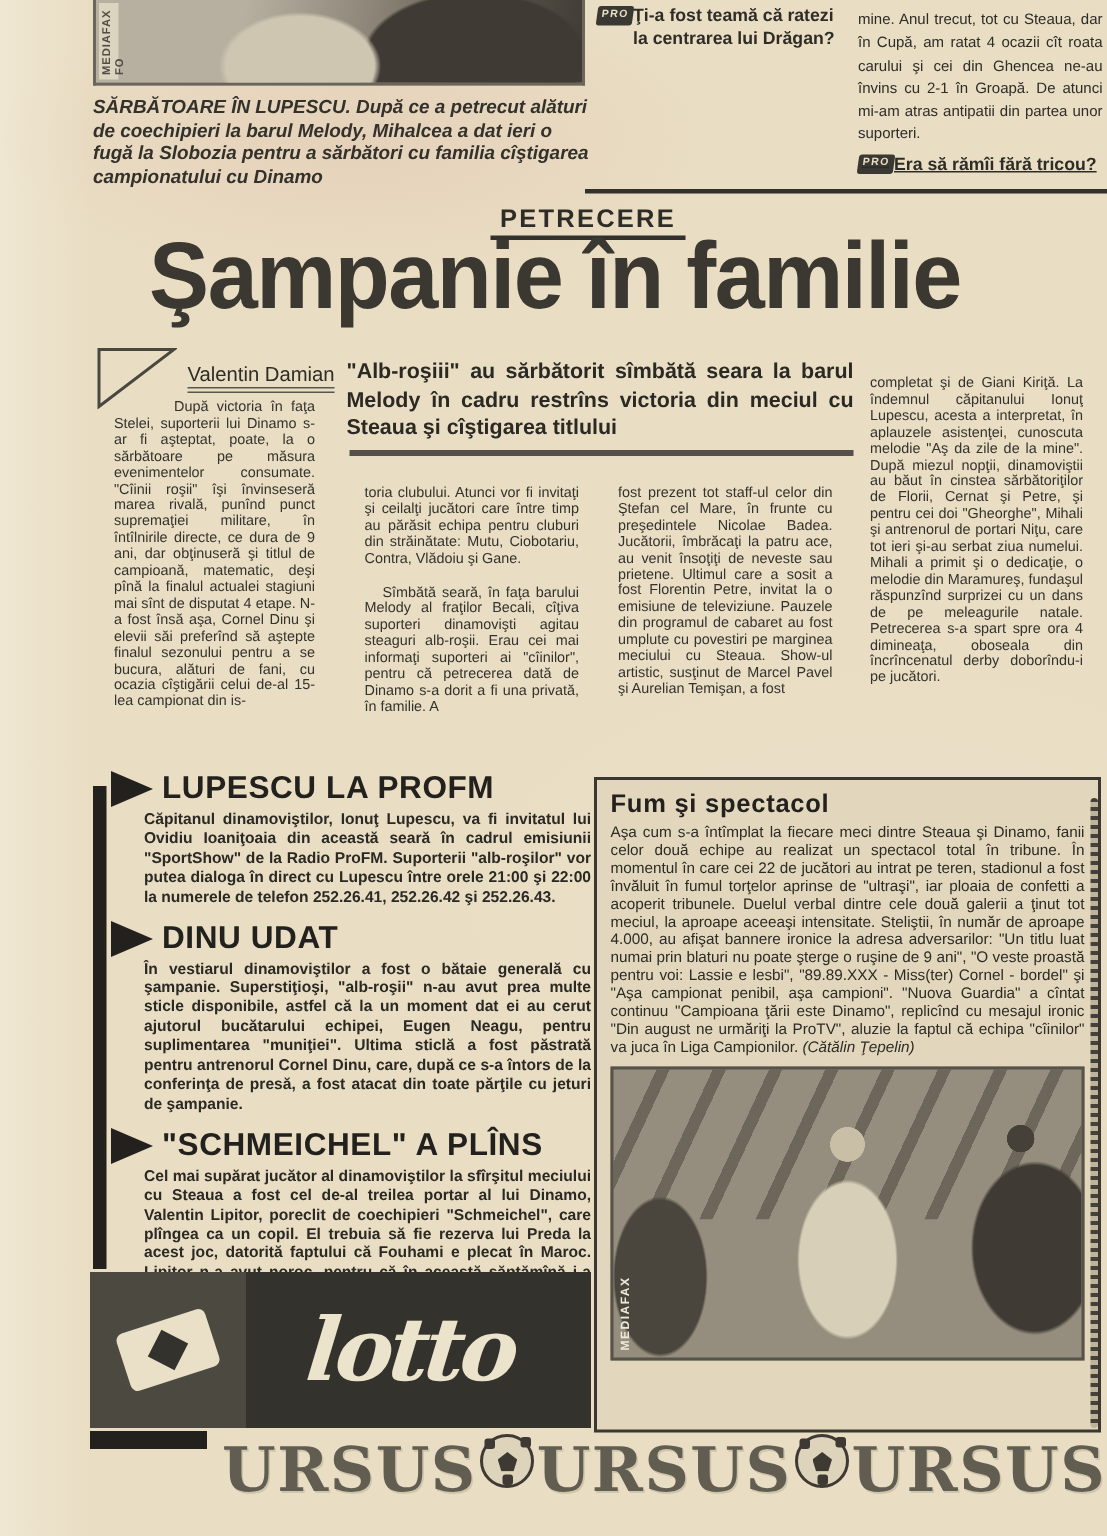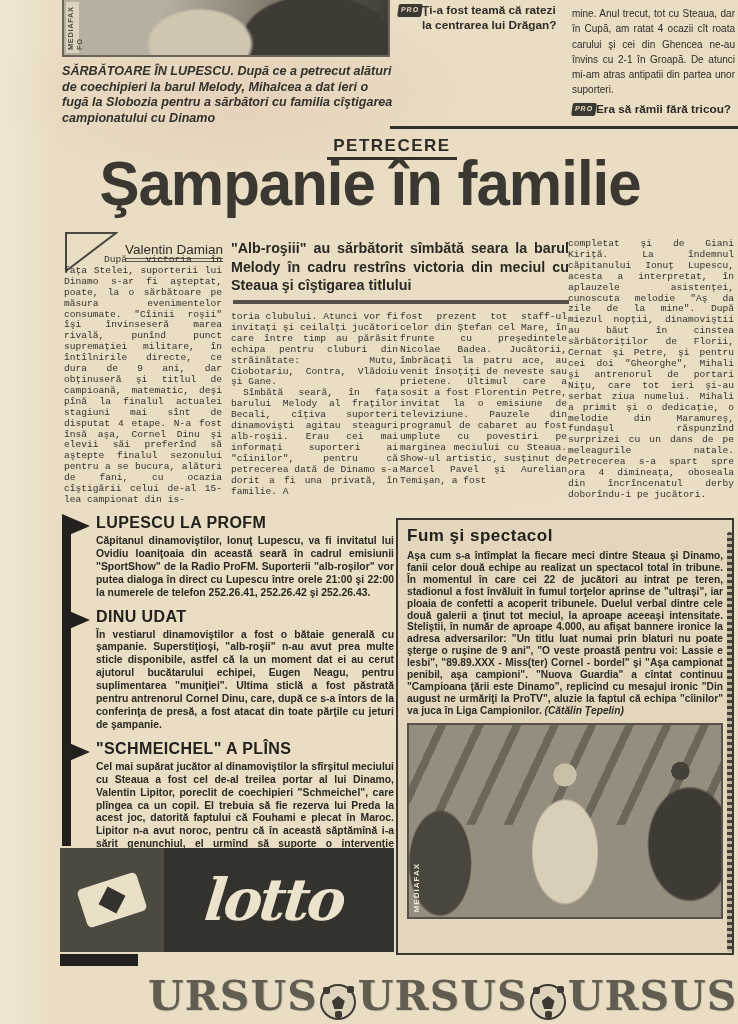--- a/index.html
+++ b/index.html
@@ -25,53 +25,53 @@
     color:#514d45;letter-spacing:.6px;text-align:left;padding:3px 0;box-sizing:border-box;}
   .top-caption{position:absolute;left:62px;top:64px;width:332px;margin:0;
     font-style:italic;font-weight:bold;font-size:12.6px;line-height:15.6px;color:#33312b;}
   
   .qa{position:absolute;top:3px;}
   .qa1{left:398px;width:162px;}
   .qa2{left:572px;width:163px;}
   .qa p{margin:0;}
   .q{display:flex;gap:0;font-weight:bold;font-size:11.8px;line-height:14.6px;}
   .a{font-size:10px;line-height:15.3px;text-align:justify;margin-top:3px !important;}
-  .q2{margin-top:4px !important;align-items:flex-end;}
+  .q2{margin-top:4px !important;align-items:flex-end;text-decoration:underline;}
   .pro-flag{flex:none;display:inline-flex;align-items:center;justify-content:center;
     width:24px;height:13px;margin-top:1px;background:#3a3833;transform:skewX(-8deg);
     border-radius:2px;}
   .pro-flag i{font-style:normal;font-size:7px;font-weight:bold;color:#e9ddc3;letter-spacing:1px;}
   .top-rule{position:absolute;left:390px;top:126px;width:348px;height:3px;background:#33312b;}
   
   .kicker-wrap{position:absolute;left:62px;top:136px;width:660px;text-align:center;}
   .kicker{display:inline-block;font-size:17px;font-weight:bold;letter-spacing:1.5px;
     border-bottom:3px solid #33312b;padding:0 6px 1px;}
   .headline{position:absolute;left:20px;top:148px;width:700px;margin:0;text-align:center;
     font-size:60px;line-height:72px;font-weight:bold;color:#3b3831;letter-spacing:-1px;
     transform:scaleY(1.05);}
   .byline{position:absolute;left:64px;top:231px;display:flex;align-items:center;gap:7px;}
   .byline svg{display:block;}
   .byline span{font-size:13.5px;font-weight:normal;border-bottom:4px double #5a564c;padding-bottom:1px;}
   .lead{position:absolute;left:231px;top:239px;width:338px;margin:0;font-weight:bold;
     font-size:14.3px;line-height:18.6px;text-align:justify;color:#2b2923;}
   .lead-rule{position:absolute;left:233px;top:300px;width:336px;height:4px;background:#55514a;}
   
   .col{position:absolute;}
-  .col p{margin:0;font-size:9.6px;line-height:10.9px;text-align:justify;color:#34322c;font-family:Liberation Mono, monospace;}
+  .col p{margin:12px;font-size:9.6px;line-height:10.9px;text-align:justify;color:#34322c;}
   .c1{left:64px;top:255px;width:158px;}
   .c1 p{text-indent:40px;}
   .c2{left:231px;top:312px;width:167px;}
   .c2 .p2{text-indent:12px;}
   .c3{left:400px;top:312px;width:167px;}
   .c4{left:568px;top:239px;width:166px;}
   
   .side-sections{position:absolute;left:62px;top:514px;width:332px;}
   .sbar{position:absolute;left:0;top:10px;width:9px;height:322px;background:#23211d;}
   .side-sections section{position:relative;padding-left:34px;}
-  .side-sections h2{position:relative;margin:0 0 3px;font-size:16px;letter-spacing:.4px;
+  .side-sections h2{position:relative;margin:0 12px 3px;font-size:21px;letter-spacing:.4px;
     color:#23211d;}
   .tri{position:absolute;left:-34px;top:0;width:0;height:0;
     border-left:28px solid #23211d;border-top:12px solid transparent;border-bottom:12px solid transparent;}
   .side-sections p{margin:0 0 8px;font-weight:bold;font-size:10.4px;line-height:12.9px;
     text-align:justify;color:#2b2923;}
   .side-sections i{font-weight:bold;}
   
   .lotto{position:absolute;left:60px;top:848px;width:334px;height:104px;background:#34322c;
     display:flex;align-items:center;}
   .lotto-left{width:104px;height:104px;background:#4c4940;flex:none;
@@ -80,40 +80,40 @@
     display:flex;align-items:center;justify-content:center;}
   .hole{width:20px;height:20px;background:#34322c;transform:rotate(45deg);}
   .lotto-word{flex:1;text-align:center;font-family:"DejaVu Serif",serif;font-style:italic;
     font-weight:bold;font-size:58px;color:#ece3cc;transform:skewX(-6deg);letter-spacing:-3px;
     padding-right:10px;}
   .lotto-stub{position:absolute;left:60px;top:954px;width:78px;height:12px;background:#23211d;}
   
   .fum-box{position:absolute;left:396px;top:518px;width:338px;height:437px;box-sizing:border-box;
     border:2px solid #3b3831;background:#e2d7bc;padding:6px 9px;}
   .fum-box h2{margin:0 0 4px;font-size:17px;letter-spacing:.5px;color:#23211d;}
-  .fbody{margin:0;font-weight:bold;font-size:10.2px;line-height:11.9px;text-align:justify;color:#2d2b25;}
+  .fbody{margin:0;font-weight:normal;font-size:10.2px;line-height:11.9px;text-align:justify;color:#2d2b25;}
   .fum-photo{position:relative;margin:6px 0 0;width:100%;height:196px;box-sizing:border-box;
     border:2px solid #57534a;background-color:#958d7d;
     background-image:
       radial-gradient(circle 19px at 50% 26%, #c9bfa6 0 60%, transparent 62%),
       radial-gradient(ellipse 58px 92px at 50% 66%, #d8cfb9 0 55%, transparent 58%),
       radial-gradient(ellipse 52px 88px at 10% 72%, #4a463e 0 58%, transparent 61%),
       radial-gradient(ellipse 70px 95px at 90% 62%, #3f3b34 0 58%, transparent 61%),
       radial-gradient(circle 15px at 87% 24%, #454139 0 60%, transparent 62%),
       repeating-linear-gradient(115deg, transparent 0 26px, rgba(60,56,48,.45) 26px 34px);
     background-repeat:no-repeat,no-repeat,no-repeat,no-repeat,no-repeat,no-repeat;
     background-size:100% 100%,100% 100%,100% 100%,100% 100%,100% 100%,100% 52%;}
   .vc2{position:absolute;left:3px;bottom:4px;writing-mode:vertical-rl;transform:rotate(180deg);
     font-size:8px;font-weight:bold;color:#efe9d8;letter-spacing:1px;}
   
   .deco-rule{position:absolute;left:727px;top:532px;width:5px;height:420px;border-radius:3px;
     background:repeating-linear-gradient(180deg,#45413a 0 3px,#beb49c 3px 6px);}
   
   .ursus-strip{position:absolute;left:148px;top:956px;width:590px;height:64px;overflow:hidden;
-    display:flex;align-items:flex-end;gap:2px;white-space:nowrap;}
+    display:flex;align-items:flex-start;gap:2px;white-space:nowrap;}
   .ursus{font-family:"DejaVu Serif",serif;font-weight:bold;font-size:41px;color:#625d51;
     letter-spacing:1px;text-shadow:1px 1px 0 #cfc5ab;}
   .ball{position:relative;flex:none;width:36px;height:36px;border-radius:50%;
     background:#ded4bc;border:2px solid #3e3a33;box-sizing:border-box;}
   .ball::before{content:"";position:absolute;left:10px;top:10px;width:13px;height:13px;
     background:#3e3a33;clip-path:polygon(50% 0,100% 38%,81% 100%,19% 100%,0 38%);}
   .ball::after{content:"";position:absolute;left:1px;top:1px;width:7px;height:7px;
     background:#3e3a33;border-radius:2px;
     box-shadow:24px -1px 0 #3e3a33,12px 24px 0 #3e3a33;}
 </style>

